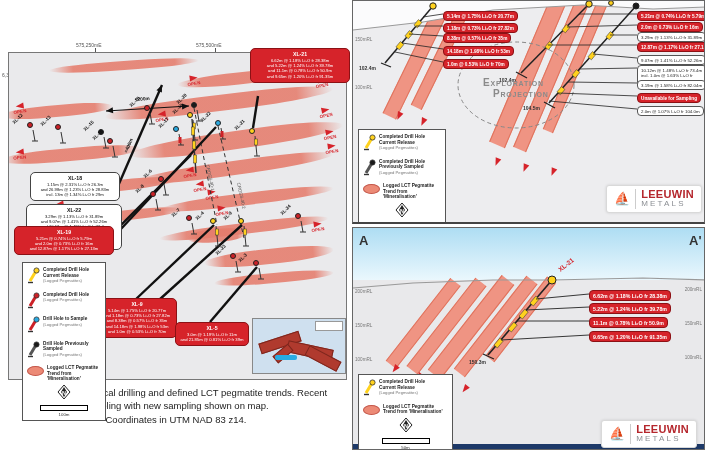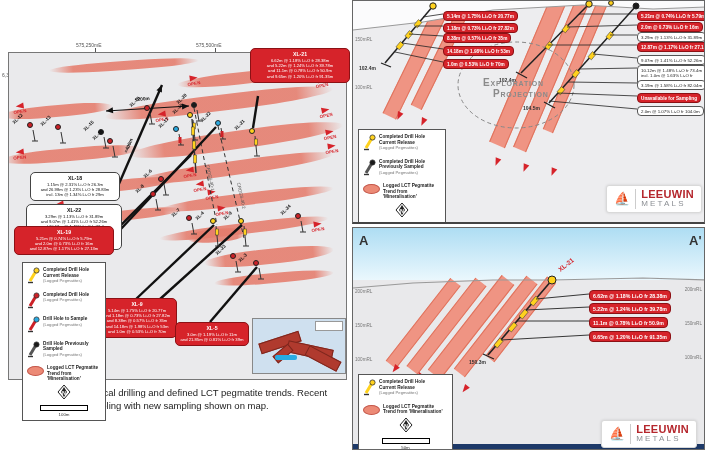--- a/index.html
+++ b/index.html
@@ -248,20 +248,21 @@
       <div class="hlbl" style="left: 209px; top: 198px;">XL-23</div>
       <div class="dot" style="left: 244px; top: 207px; background: rgb(204, 33, 39);"></div>
       <div class="hlbl" style="left: 232px; top: 205px;">XL-3</div>
       <div class="dot" style="left: 286px; top: 160px; background: rgb(204, 33, 39);"></div>
       <div class="hlbl" style="left: 274px; top: 158px;">XL-24</div>
     </div>
 
   <div class="abs" id="caption">
     <div>Plan map of historical drilling and defined LCT pegmatite trends. Recent</div>
     <div>sampling with new sampling shown on map.</div>
+    <div>Coordinates in UTM NAD 83 z14.</div>
   </div>
 <div class="callout red" style="left: 250px; top: 48px; width: 100px;">
       <div class="t">XL-21</div>
       <div class="l">6.62m @ 1.18% Li₂O fr 28.38m</div>
       <div class="l">and 5.22m @ 1.24% Li₂O fr 39.78m</div>
       <div class="l">and 11.1m @ 0.78% Li₂O fr 50.9m</div>
       <div class="l">and 9.65m @ 1.20% Li₂O fr 91.35m</div>
     </div>
     <div class="callout white" style="left: 30px; top: 172px; width: 90px;">
       <div class="t">XL-18</div>

